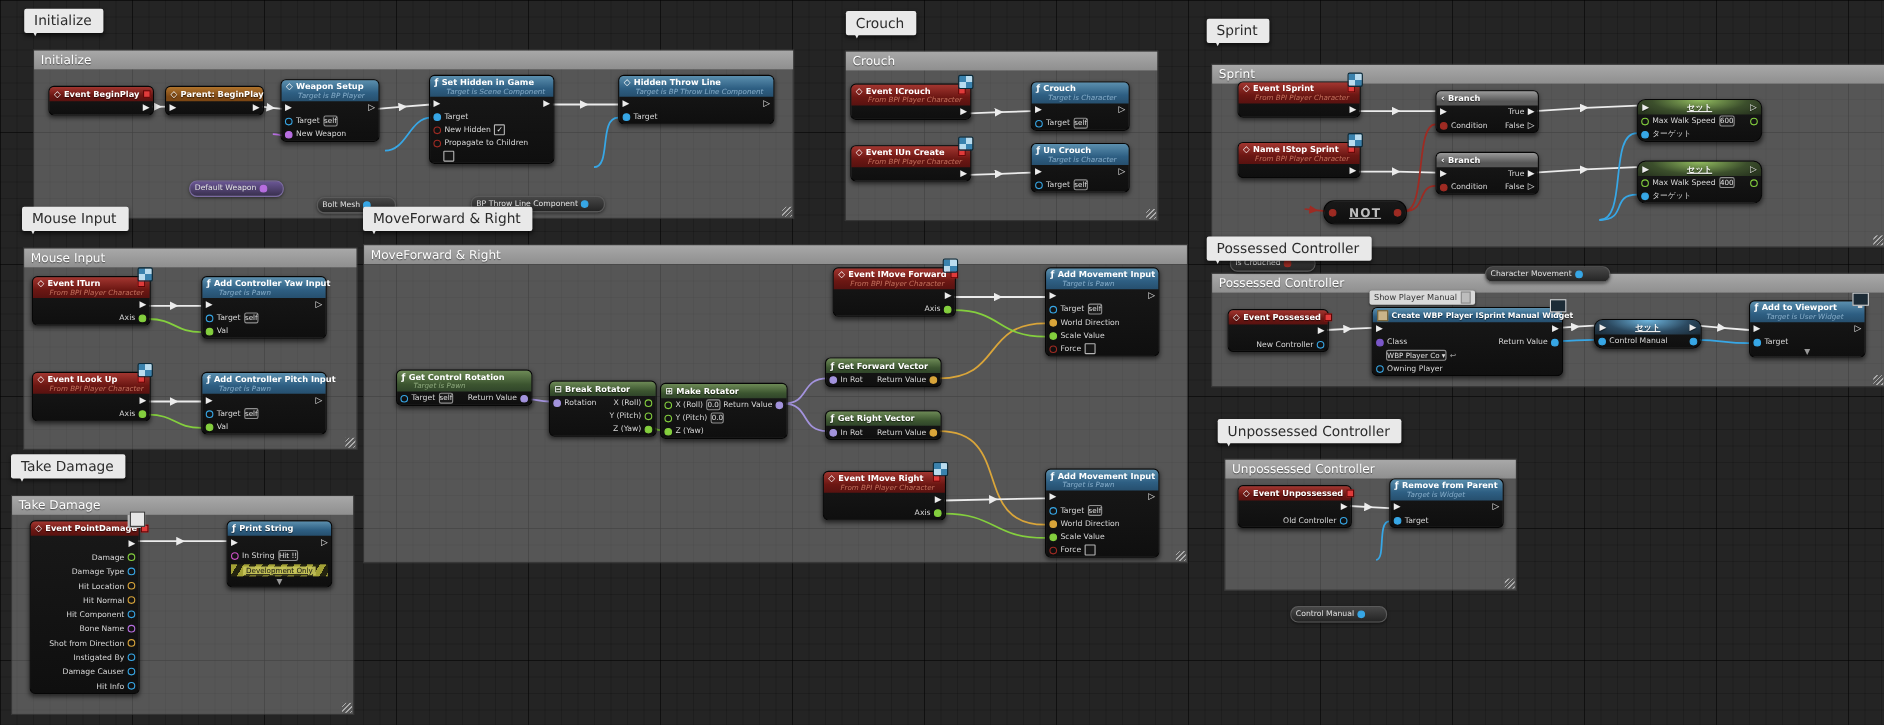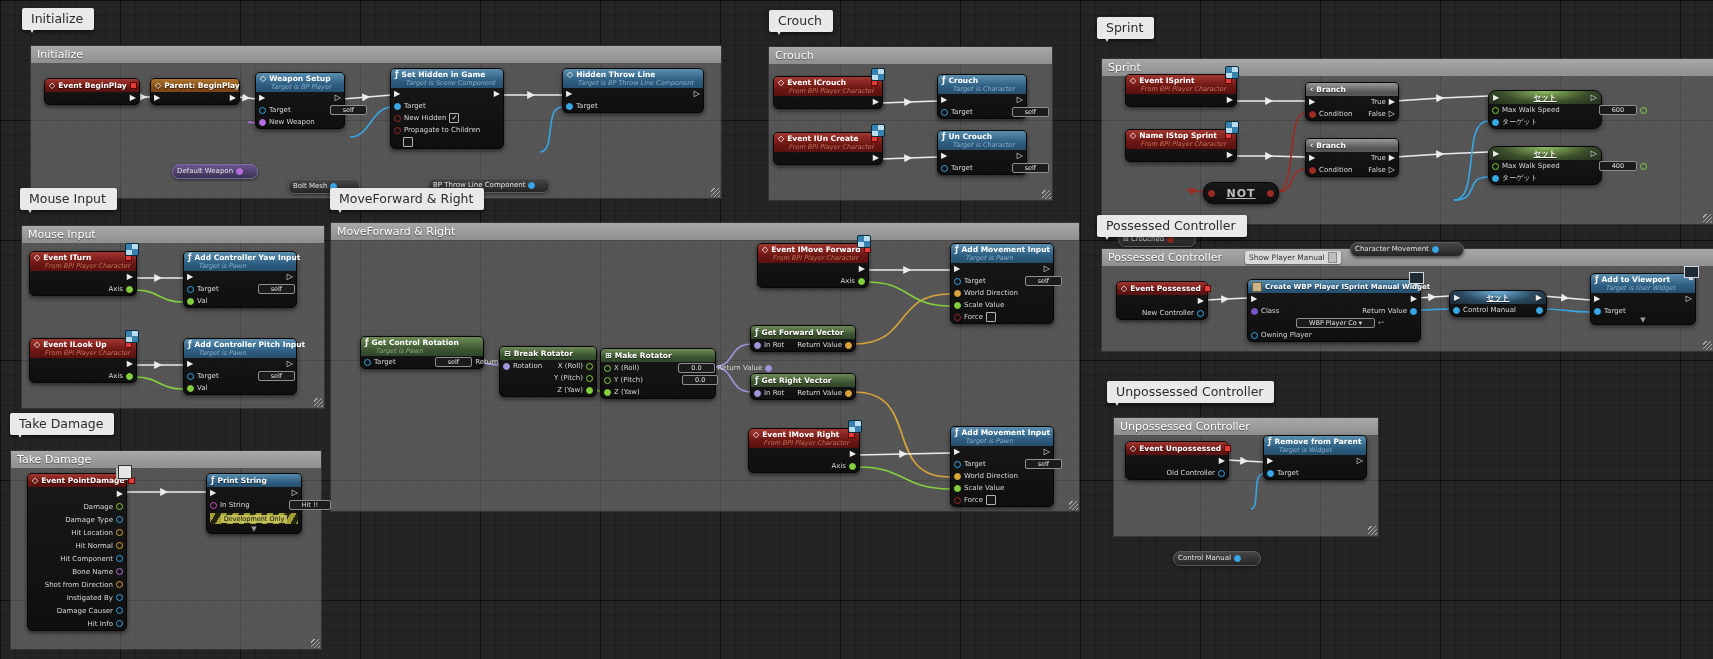--- a/index.html
+++ b/index.html
@@ -42,39 +42,39 @@
   .ctr{flex:1;text-align:center;text-decoration:underline;}
   .row{display:flex;align-items:center;gap:3px;padding:0 3px;height:12px;white-space:nowrap;}
   .rt{margin-left:auto;display:flex;align-items:center;gap:3px;}
   .xp{font-size:8px;color:#ececec;line-height:1;}
   .dpin{width:5px;height:5px;border-radius:50%;border:1.5px solid currentColor;flex:0 0 auto;}
   .fill{background:currentColor;}
   .p-green{color:#84cf3e;}.p-blue{color:#37a7e6;}.p-yellow{color:#d9a53a;}
   .p-lav{color:#a393dd;}.p-red{color:#9e2b23;}.p-purple{color:#b76ee0;}.p-magenta{color:#d052c8;}
   .p-dkpurple{color:#7a57c8;}
   .lbl{color:#d8d8d8;}
-  .valbox{border:1px solid #8f8f8f;background:#1b1b1b;color:#e0e0e0;font-size:6.5px;padding:0 12px;border-radius:2px;line-height:8px;margin-left:36px;}
+  .valbox{border:1px solid #8f8f8f;background:#1b1b1b;color:#e0e0e0;font-size:6.5px;padding:0 0;border-radius:2px;line-height:8px;}
   .cb{width:8px;height:8px;border:1px solid #b5b5b5;background:#161616;border-radius:1px;
       font-size:7px;line-height:8px;text-align:center;color:#e8e8e8;}
   .pill{position:absolute;height:13px;line-height:13px;border-radius:7px;border:1px solid #5a5a5a;
     background:linear-gradient(180deg,#474747,#242424);font-size:7px;color:#e2e2e2;
     display:flex;align-items:center;gap:3px;padding:0 4px;z-index:3;box-shadow:0 1px 3px rgba(0,0,0,.5);white-space:nowrap;margin-top:48px;}
   .pill .dpin{width:5px;height:5px;}
   .pill-purple{background:linear-gradient(180deg,#6a5694,#39304f);border-color:#7a6aa0;}
   .gizmo{position:absolute;top:-9px;right:-3px;width:12px;height:11px;border:1px solid #0a2a3a;border-radius:2px;z-index:4;
     background:conic-gradient(#b9dcef 0 25%,#3a82ae 0 50%,#b9dcef 0 75%,#3a82ae 0);}
   .pages{position:absolute;top:-9px;right:-6px;width:12px;height:12px;z-index:4;
     background:#e6e6e6;border:1px solid #333;box-shadow:-3px 2px 0 -1px #bdbdbd;}
   .reddot{width:5px;height:5px;background:#e03b3b;border:1px solid #5e0606;margin-left:auto;flex:0 0 auto;}
   .screenic{position:absolute;top:-8px;right:-4px;width:13px;height:10px;border:1px solid #d5d5d5;background:#1c2b36;z-index:4;}
   .screenic::after{content:"";position:absolute;left:4px;bottom:-3px;width:4px;height:2px;background:#d5d5d5;}
   .widgic{width:8px;height:8px;background:#c9b489;border:1px solid #6e5c33;flex:0 0 auto;}
   .devstripe{margin:2px 3px;height:11px;background:repeating-linear-gradient(120deg,#a3a136 0 5px,#24240f 5px 10px);
     display:flex;align-items:center;justify-content:center;}
-  .devstripe span{font-size:6.5px;color:#111;background:rgba(200,198,90,.92);padding:0 3px;line-height:8px;}
+  .devstripe span{font-size:6.5px;color:#111;background:rgba(200,198,90,.92);padding:0 3px;line-height:8px;text-decoration:underline;}
   .morearrow{text-align:center;font-size:7px;color:#9a9a9a;line-height:6px;height:7px;}
   .minibub{position:absolute;background:#d9d9d9;color:#333;font-size:7.5px;height:13px;line-height:13px;
     padding:0 4px;z-index:4;border-radius:2px;display:flex;align-items:center;gap:3px;box-shadow:0 1px 2px rgba(0,0,0,.4);}
   .minibub .pinbtn{width:7px;height:9px;background:#bdbdbd;border:1px solid #8a8a8a;}
   .ic{font-size:8px;line-height:1;flex:0 0 auto;}
 </style>
 </head>
 <body>
 
 <div id="canvas">
@@ -849,21 +849,21 @@
     <div class="row">
         <span class="rt xp">▶</span>
       </div>
     <div class="row">
         <span class="rt">
           <span class="lbl">New Controller</span>
           <span class="dpin p-blue"></span>
         </span>
       </div>
   </div>
-  <div class="minibub" style="left:1245px;top:251px">
+  <div class="minibub" style="left:1245px;top:264px">
     <span>Show Player Manual</span>
       <span class="pinbtn"></span>
   </div>
   <div class="node" style="left:1247px;top:279px;width:172px">
     <div class="screenic"></div>
     <div class="hdr h-func">
         <span class="widgic"></span>
         <span style="font-size:7px">Create WBP Player ISprint Manual Widget</span>
       </div>
     <div class="row">

